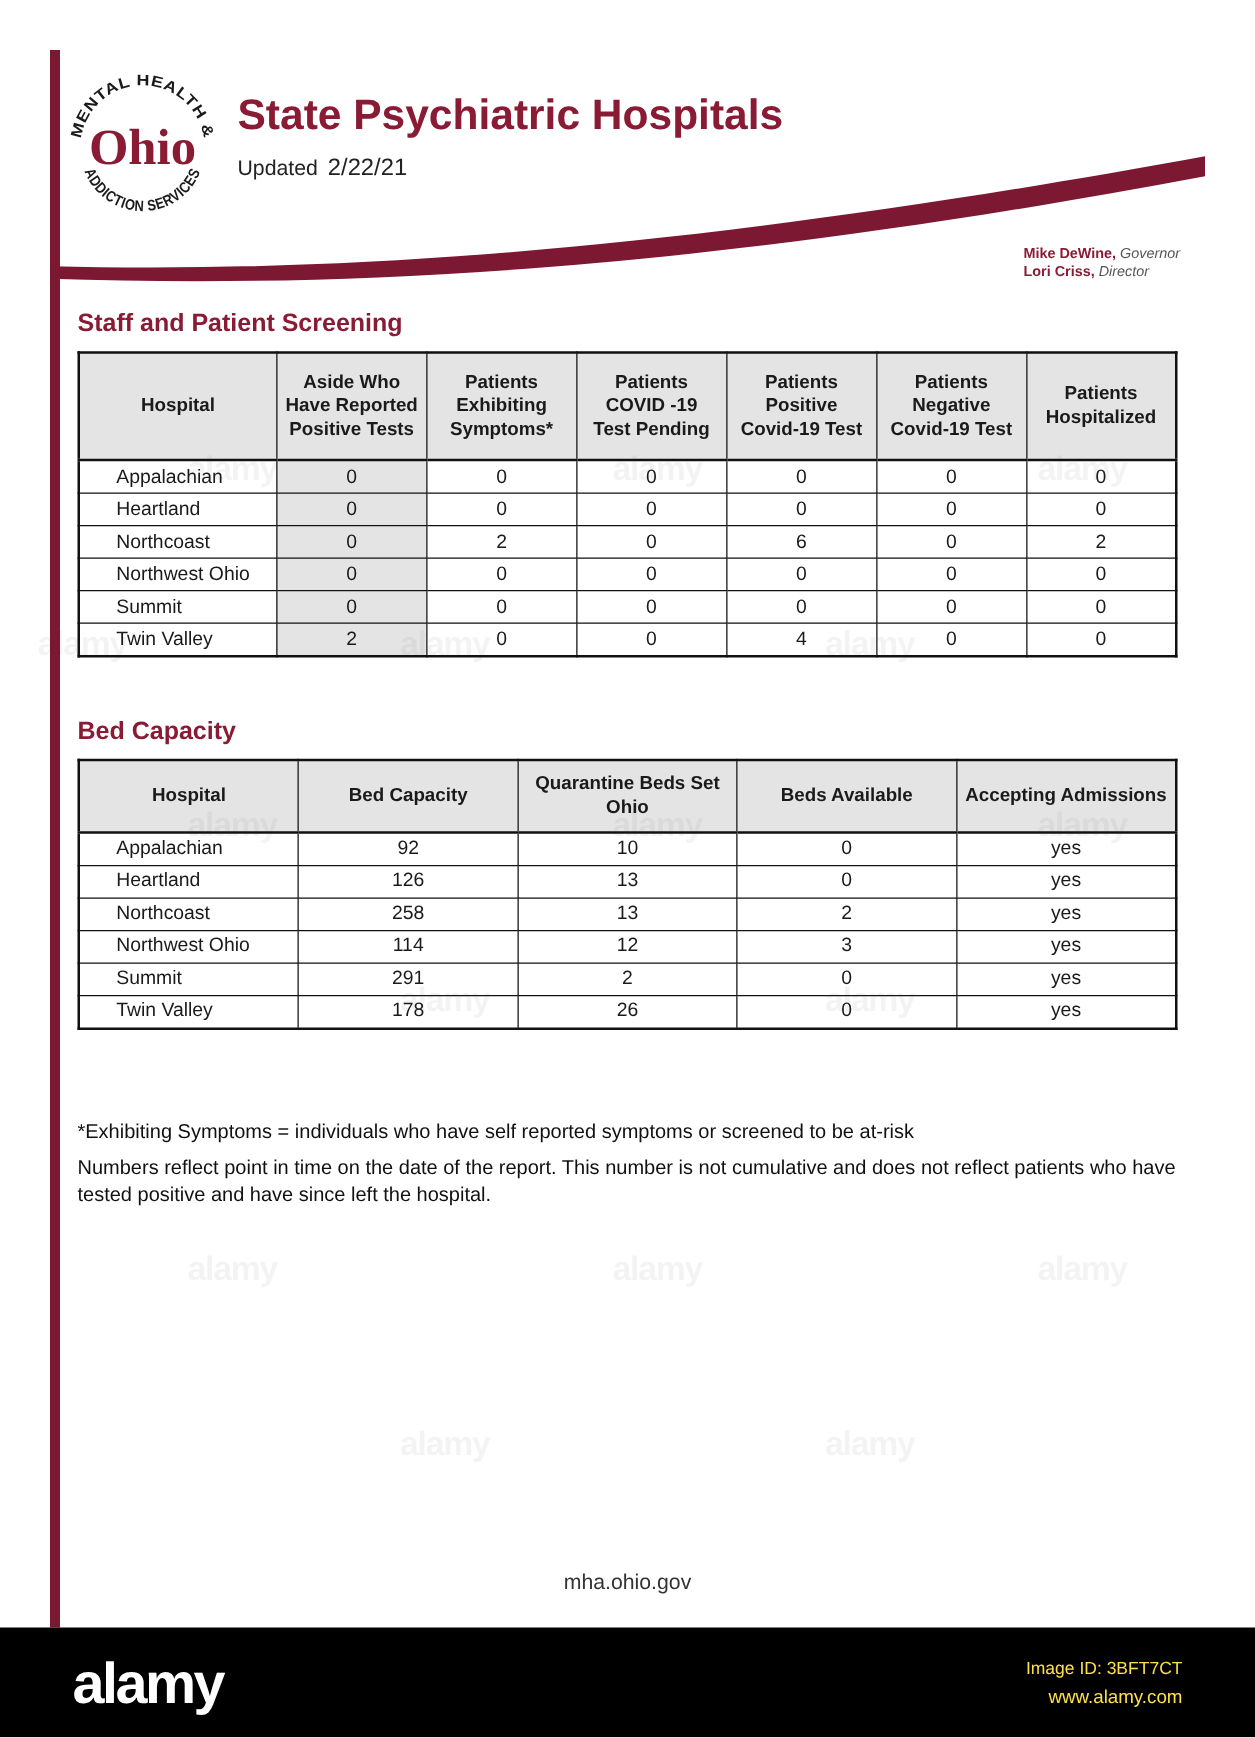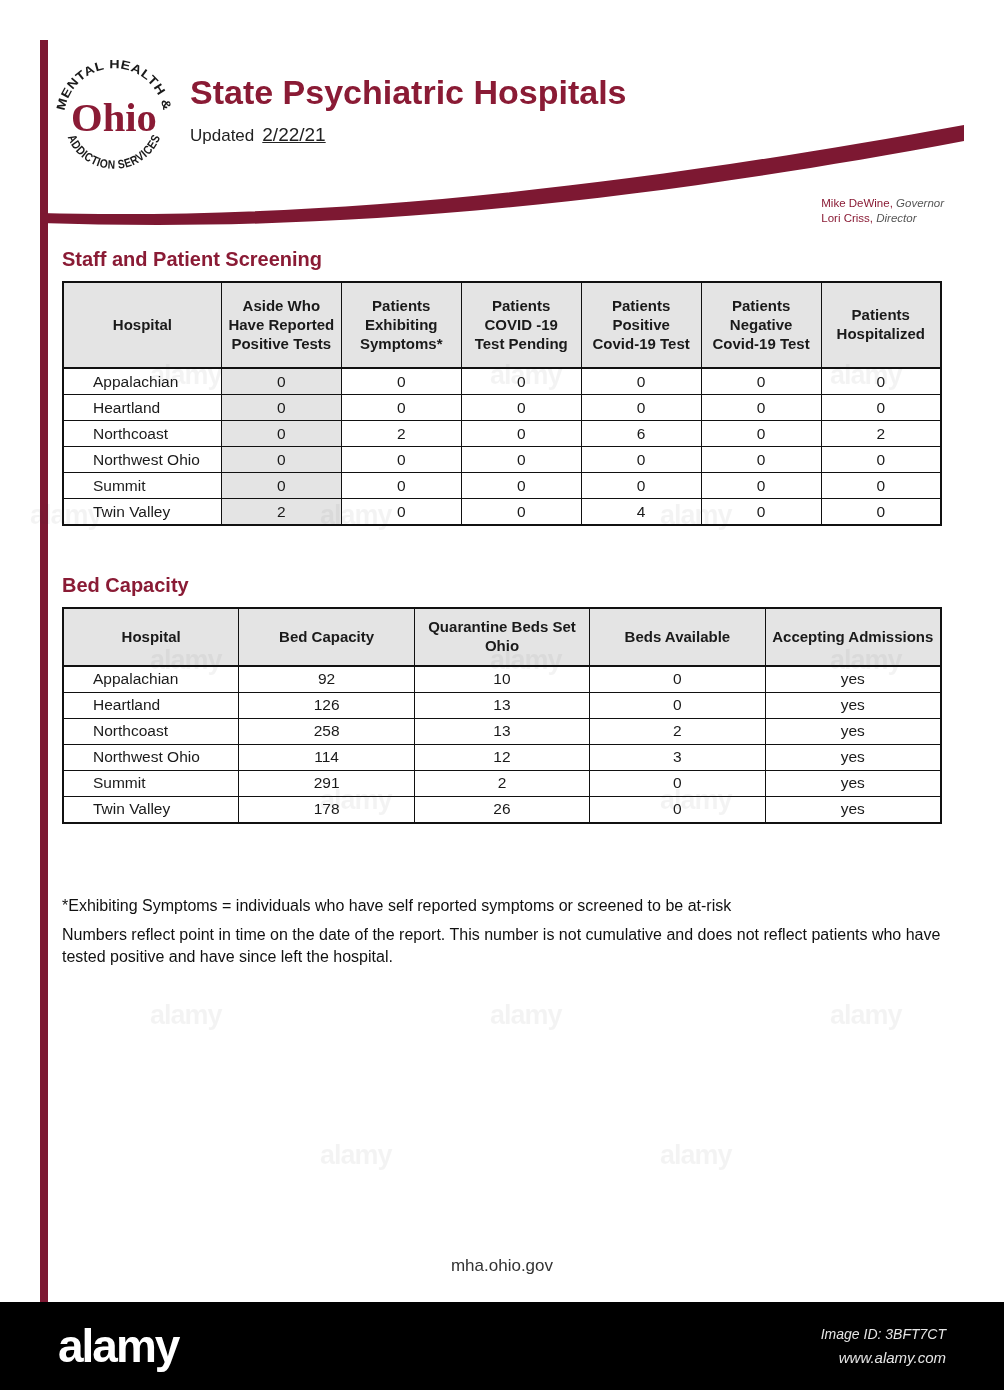--- a/index.html
+++ b/index.html
@@ -15,25 +15,25 @@
   
   .logo{position:absolute;left:48px;top:52px;width:132px;height:132px;}
   .logo svg{width:100%;height:100%;}
   .ring{font-size:12px;font-weight:700;letter-spacing:.5px;fill:#1a1a1a;font-family:"Liberation Sans",sans-serif;}
   .ohio{font-size:40px;font-weight:700;fill:#8a1b35;font-family:"Liberation Serif",serif;}
 
   
   .title-block{position:absolute;left:190px;top:70px;}
   .title-l1,.title-l2{font-size:34px;font-weight:700;color:#8a1b35;line-height:1.3;}
   .updated{margin-top:10px;font-size:17px;color:#222;}
-  .updated .date{font-size:19px;margin-left:8px;text-decoration:underline;}
+  .updated .date{font-size:19px;margin-left:8px;}
 
   
   .officials{position:absolute;right:60px;top:196px;font-size:11.5px;line-height:15px;}
-  .off-name{font-weight:400;color:#8a1b35;}
+  .off-name{font-weight:700;color:#8a1b35;}
   .off-role{font-style:italic;color:#555;margin-top:16px;}
 
   
   .content{position:absolute;left:62px;right:62px;top:248px;}
   .section-title{font-size:20px;font-weight:700;color:#8a1b35;margin:0 0 10px 0;}
   table{border-collapse:collapse;width:100%;border:2px solid #111;table-layout:fixed;}
   th{background:#e4e4e4;border:1px solid #111;border-bottom:2px solid #111;font-weight:700;font-size:15px;padding:14px 6px;text-align:center;line-height:1.25;}
   td{border:1px solid #111;font-size:15.5px;padding:3.5px 8px;text-align:center;}
   td.hosp{text-align:left;padding-left:29px;}
   .screening td.shade{background:#e4e4e4;}
@@ -43,21 +43,21 @@
   .beds-title{margin-top:48px;}
   .footnote{margin-top:73px;font-size:16px;color:#111;}
   .disclaimer{margin-top:9px;font-size:16px;line-height:1.4;color:#111;max-width:900px;}
 
   
   .site-footer{position:absolute;left:0;top:1256px;width:100%;text-align:center;font-size:17px;color:#333;}
 
   
   .stock-bar{position:absolute;left:0;bottom:0;width:100%;height:88px;background:#000;display:flex;align-items:center;justify-content:space-between;padding:0 58px;box-sizing:border-box;}
   .stock-logo{color:#fff;font-size:46px;font-weight:700;letter-spacing:-2px;}
-  .stock-meta{text-align:right;color:#e5e5e5;font-style:italic;}
+  .stock-meta{text-align:right;color:#fde047;}
   .stock-id{font-size:14px;}
   .stock-url{font-size:15px;margin-top:7px;}
 
   
   .wm{position:absolute;font-size:27px;font-weight:700;color:#333;opacity:.05;pointer-events:none;z-index:5;letter-spacing:-1px;}
 </style>
 </head>
 <body>
 
 <div class="stage">

